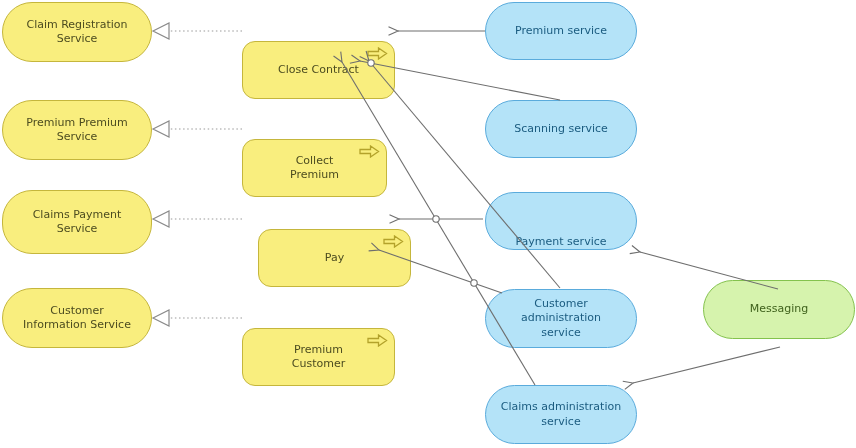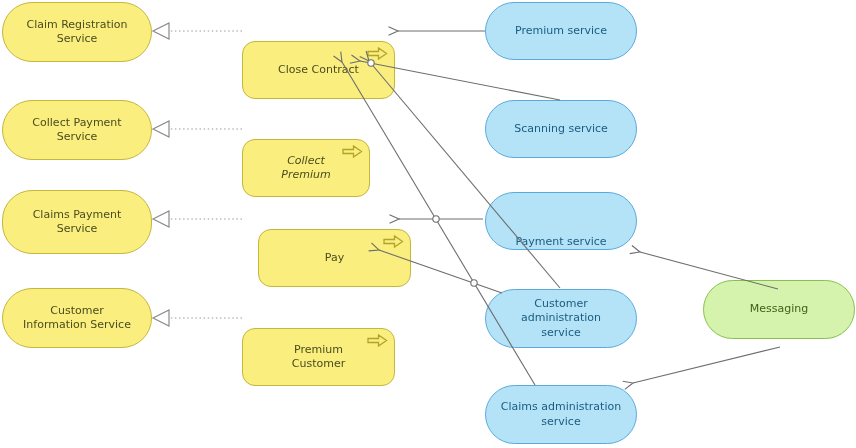--- a/index.html
+++ b/index.html
@@ -49,39 +49,39 @@
 </head>
 <body>
 
 <div id="canvas">
 
   <div class="node oval-yellow" style="left:2px;top:2px;width:150px;height:60px;">
     <span>Claim Registration
 Service</span>
   </div>
   <div class="node oval-yellow" style="left:2px;top:100px;width:150px;height:60px;">
-    <span>Collect Payment
+    <span>Premium Premium
 Service</span>
   </div>
   <div class="node oval-yellow" style="left:2px;top:190px;width:150px;height:64px;">
     <span>Claims Payment
 Service</span>
   </div>
   <div class="node oval-yellow" style="left:2px;top:288px;width:150px;height:60px;">
     <span>Customer
 Information Service</span>
   </div>
 
   <div class="node rect-yellow" style="left:242px;top:2px;width:153px;height:58px;">
     <svg class="proc-icon" width="21" height="13" viewBox="0 0 21 13">
       <path d="M1 4.5 H11.5 V1 L19.5 6.5 L11.5 12 V8.5 H1 Z"></path>
     </svg>
     <span>Close Contract</span>
   </div>
-  <div class="node rect-yellow" style="left:242px;top:100px;width:128px;height:58px;font-style:italic;">
+  <div class="node rect-yellow" style="left:242px;top:100px;width:145px;height:58px;">
     <svg class="proc-icon" width="21" height="13" viewBox="0 0 21 13">
       <path d="M1 4.5 H11.5 V1 L19.5 6.5 L11.5 12 V8.5 H1 Z"></path>
     </svg>
     <span>Collect
 Premium</span>
   </div>
   <div class="node rect-yellow" style="left:258px;top:190px;width:153px;height:58px;">
     <svg class="proc-icon" width="21" height="13" viewBox="0 0 21 13">
       <path d="M1 4.5 H11.5 V1 L19.5 6.5 L11.5 12 V8.5 H1 Z"></path>
     </svg>

